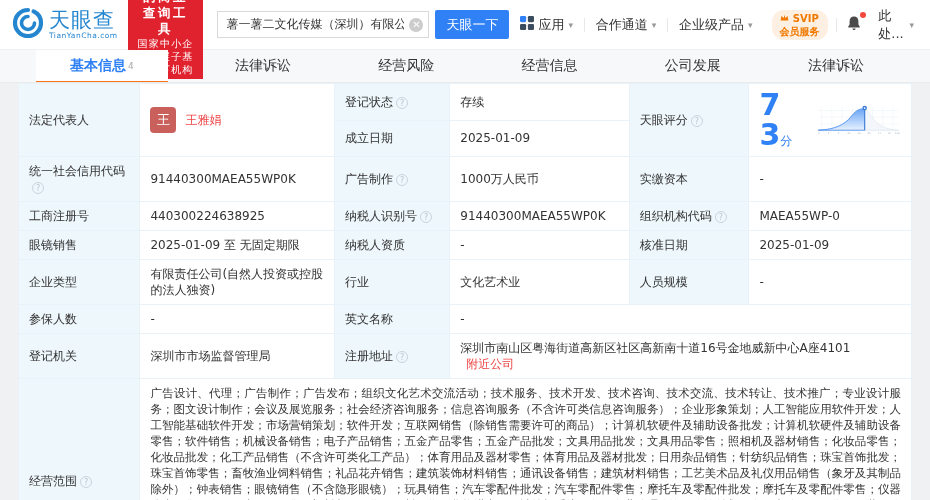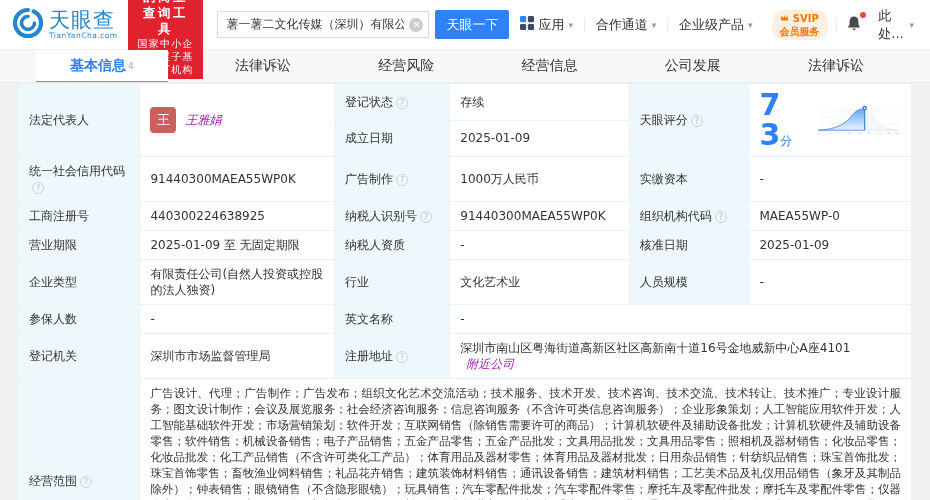--- a/index.html
+++ b/index.html
@@ -52,21 +52,21 @@
 
   
   .content { padding:0 18px; }
   table.info { width:100%; border-collapse:collapse; background:#fff; table-layout:fixed; font-size:12px; }
   table.info td { border:1px solid #e9f2f8; padding:6px 10px; vertical-align:middle; color:#333;
     word-break:break-all; line-height:16px; }
   td.lbl { background:#eef7fc; color:#5a6b77; }
   .q { display:inline-block; width:12px; height:12px; border:1px solid #c9d4dc; border-radius:50%;
     color:#b8c4cc; font-size:8px; line-height:11px; text-align:center; margin-left:3px; cursor:pointer; }
   .green { color:#45b34c; }
-  .link { color:#a21caf; cursor:pointer; text-decoration:none;font-style:italic; }
+  .link { color:#ef4444; cursor:pointer; text-decoration:none; }
   .rep-cell { display:flex; align-items:center; gap:9px; }
   .avatar { width:26px; height:26px; background:#c9605b; color:#fff; border-radius:4px;
     font-size:13px; line-height:26px; text-align:center; flex:0 0 26px; cursor:pointer; }
   .score-cell { display:flex; align-items:center; gap:21px; }
   .score-num { font-size:30px; font-weight:bold; color:#2f81f5; line-height:30px; }
   .score-unit { font-size:12px; color:#2f81f5; }
   td.scope { padding:10px 14px; line-height:19px; font-size:11.5px; text-align:justify; vertical-align:top; }
   .addr-cell .link { margin-left:6px; white-space:nowrap; }
 </style>
 </head>
@@ -267,21 +267,21 @@
       <td>440300224638925</td>
       <td class="lbl">
         <span>纳税人识别号</span><span class="q">?</span></td>
       <td>91440300MAEA55WP0K</td>
       <td class="lbl">
         <span>组织机构代码</span><span class="q">?</span></td>
       <td>MAEA55WP-0</td>
     </tr>
 
     <tr>
-      <td class="lbl"><span>营业期限</span></td>
+      <td class="lbl"><span>眼镜销售</span></td>
       <td>2025-01-09 至 无固定期限</td>
       <td class="lbl"><span>纳税人资质</span></td>
       <td>-</td>
       <td class="lbl"><span>核准日期</span></td>
       <td>2025-01-09</td>
     </tr>
 
     <tr>
       <td class="lbl"><span>企业类型</span></td>
       <td>有限责任公司(自然人投资或控股的法人独资)</td>

